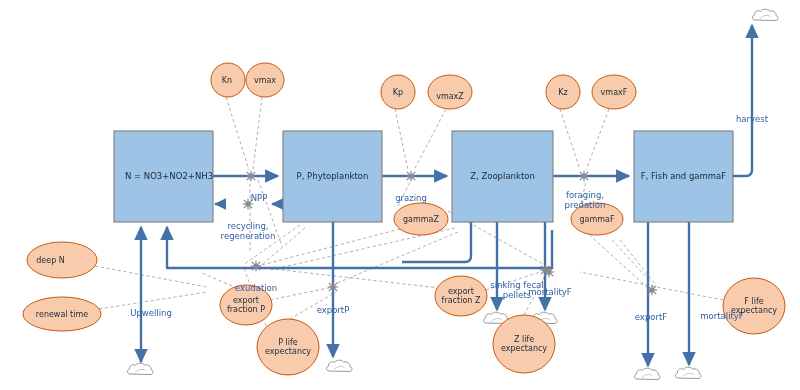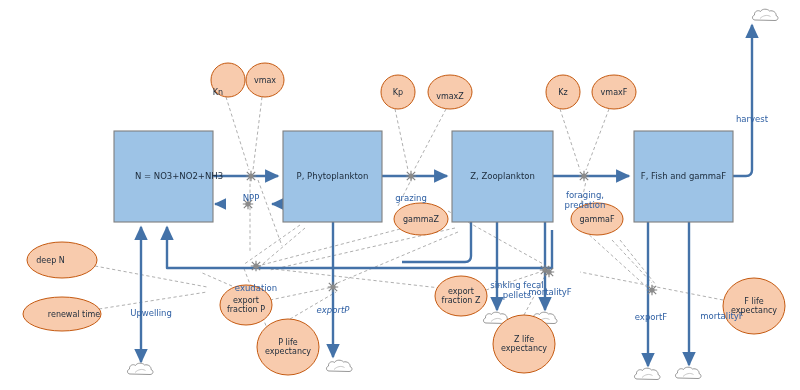--- a/index.html
+++ b/index.html
@@ -169,49 +169,51 @@
       <ellipse cx="62" cy="260" rx="35" ry="18"></ellipse>
       <ellipse cx="62" cy="314" rx="39" ry="17"></ellipse>
       <ellipse cx="246" cy="305" rx="26" ry="20"></ellipse>
       <ellipse cx="288" cy="347" rx="31" ry="28"></ellipse>
       <ellipse cx="461" cy="296" rx="26" ry="20"></ellipse>
       <ellipse cx="524" cy="344" rx="31" ry="29"></ellipse>
       <ellipse cx="754" cy="306" rx="31" ry="28"></ellipse>
     </g>
   </svg>
 
-  <div class="stock-lbl" style="left:114px;top:171px;width:110px;margin-left:10px;">N = NO3+NO2+NH3</div>
+  <div class="stock-lbl" style="left:114px;top:171px;width:110px;">N = NO3+NO2+NH3</div>
   <div class="stock-lbl" style="left:283px;top:171px;width:99px;">P, Phytoplankton</div>
   <div class="stock-lbl" style="left:452px;top:171px;width:101px;">Z, Zooplankton</div>
   <div class="stock-lbl" style="left:634px;top:171px;width:99px;">F, Fish and gammaF</div>
 
-  <div class="lbl" style="left:226px;top:171px;width:50px;">NPP</div>
+  <div class="lbl" style="left:234px;top:171px;width:50px;">NPP</div>
   <div class="lbl" style="left:386px;top:171px;width:50px;">grazing</div>
   <div class="lbl" style="left:556px;top:168px;width:58px;">foraging,
 predation</div>
   <div class="lbl" style="left:728px;top:92px;width:48px;">harvest</div>
   <div class="lbl" style="left:113px;top:286px;width:76px;">Upwelling</div>
+  <div class="lbl" style="left:212px;top:199px;width:72px;">recycling,
+regeneration</div>
   <div class="lbl" style="left:228px;top:261px;width:56px;">exudation</div>
-  <div class="lbl" style="left:311px;top:283px;width:44px;font-style:italic;">exportP</div>
+  <div class="lbl" style="left:311px;top:283px;width:44px;">exportP</div>
   <div class="lbl" style="left:487px;top:258px;width:60px;">sinking fecal
 pellets</div>
   <div class="lbl" style="left:519px;top:265px;width:62px;">mortalityF</div>
   <div class="lbl" style="left:630px;top:290px;width:42px;">exportF</div>
   <div class="lbl" style="left:661px;top:289px;width:58px;padding-left:32px;">mortalityF</div>
 
-  <div class="aux-lbl" style="left:193px;top:76px;width:50px;margin-top:12px;">Kn</div>
+  <div class="aux-lbl" style="left:202px;top:76px;width:50px;">Kn</div>
   <div class="aux-lbl" style="left:240px;top:76px;width:50px;">vmax</div>
   <div class="aux-lbl" style="left:373px;top:88px;width:50px;">Kp</div>
   <div class="aux-lbl" style="left:425px;top:92px;width:50px;">vmaxZ</div>
   <div class="aux-lbl" style="left:538px;top:88px;width:50px;">Kz</div>
   <div class="aux-lbl" style="left:589px;top:88px;width:50px;">vmaxF</div>
   <div class="aux-lbl" style="left:391px;top:215px;width:60px;">gammaZ</div>
   <div class="aux-lbl" style="left:567px;top:215px;width:60px;">gammaF</div>
   <div class="aux-lbl" style="left:27px;top:256px;width:47px;">deep N</div>
-  <div class="aux-lbl" style="left:23px;top:310px;width:78px;padding-left:12px;">renewal time</div>
+  <div class="aux-lbl" style="left:23px;top:310px;width:78px;">renewal time</div>
   <div class="aux-lbl" style="left:216px;top:296px;width:60px;">export
 fraction P</div>
   <div class="aux-lbl" style="left:254px;top:338px;width:68px;">P life
 expectancy</div>
   <div class="aux-lbl" style="left:431px;top:287px;width:60px;">export
 fraction Z</div>
   <div class="aux-lbl" style="left:490px;top:335px;width:68px;">Z life
 expectancy</div>
   <div class="aux-lbl" style="left:720px;top:297px;width:68px;">F life
 expectancy</div>

